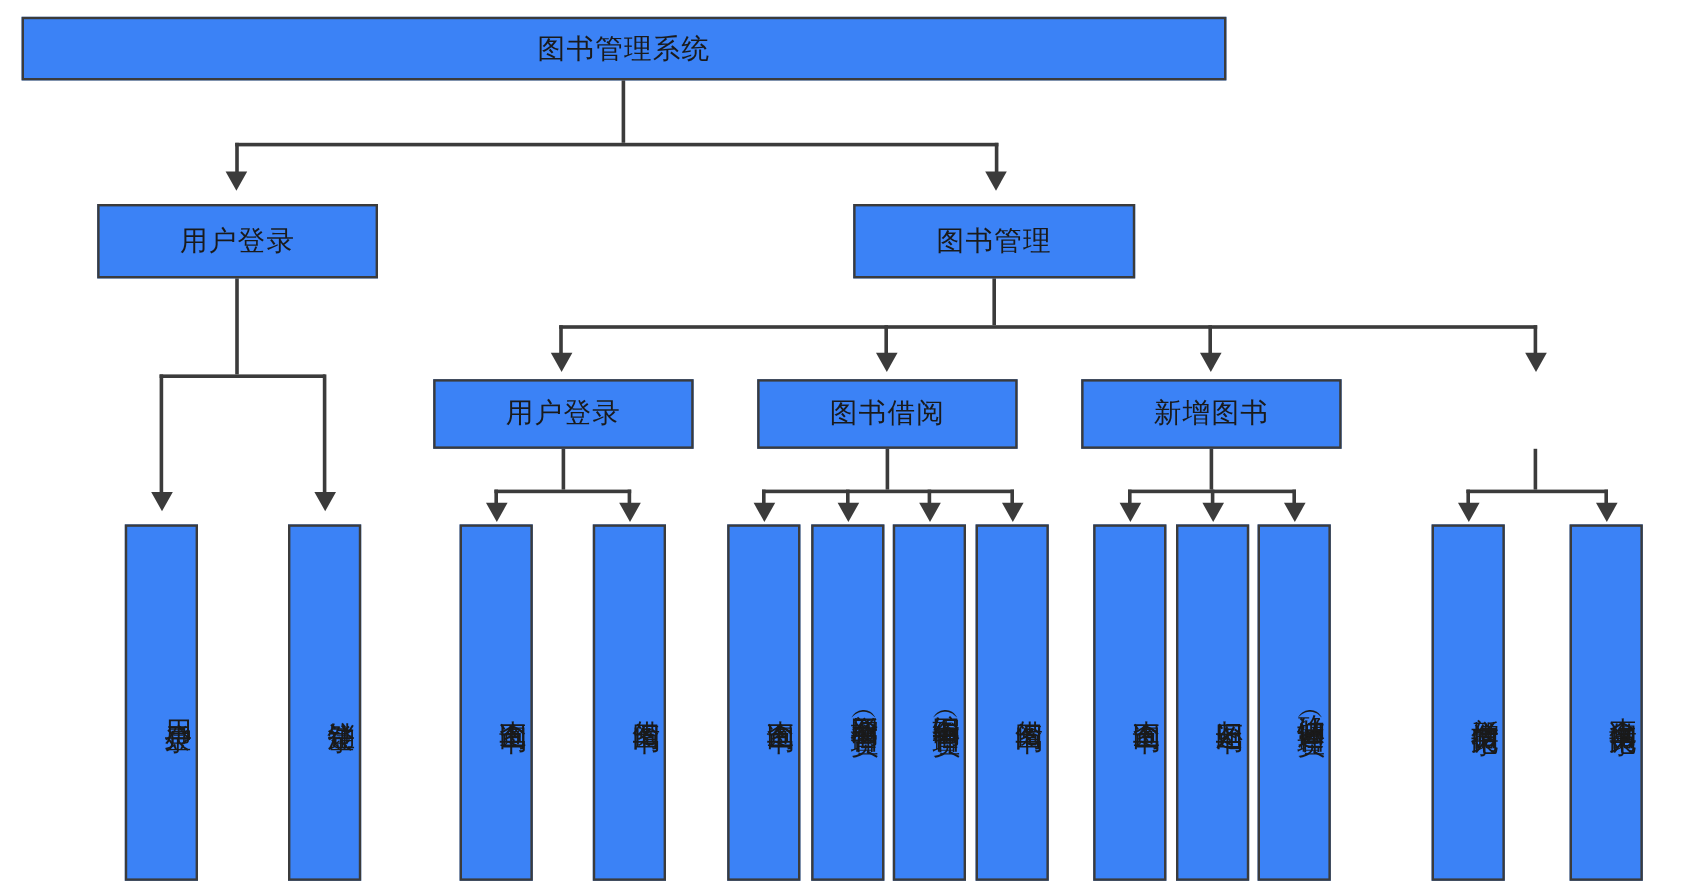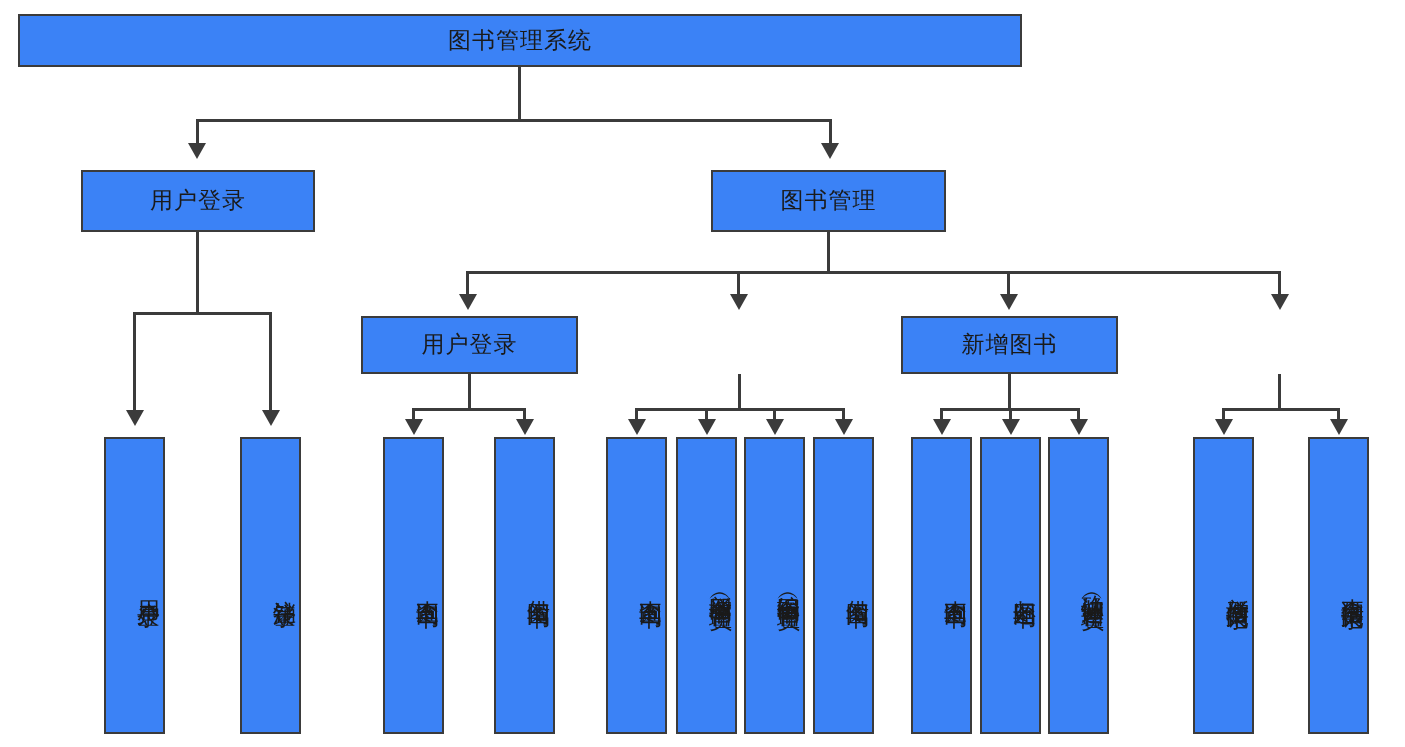--- a/index.html
+++ b/index.html
@@ -120,20 +120,23 @@
   <div class="arrow" style="left:730px;top:294px;"></div>
 
   <div class="vline" style="left:1007px;top:271px;width:3px;height:25px;"></div>
   <div class="arrow" style="left:1000px;top:294px;"></div>
 
   <div class="vline" style="left:1278px;top:271px;width:3px;height:25px;"></div>
   <div class="arrow" style="left:1271px;top:294px;"></div>
 
   <div class="node h-text" style="left:361px;top:316px;width:217px;height:58px;">
     <span>用户登录</span>
+  </div>
+  <div class="node h-text" style="left:631px;top:316px;width:217px;height:58px;">
+    <span>图书借阅</span>
   </div>
   <div class="node h-text" style="left:901px;top:316px;width:217px;height:58px;">
     <span>新增图书</span>
   </div>
 
   <div class="vline" style="left:468px;top:374px;width:3px;height:34px;"></div>
   <div class="hline" style="left:412px;top:408px;width:114px;height:3px;"></div>
   <div class="vline" style="left:412px;top:408px;width:3px;height:13px;"></div>
   <div class="arrow" style="left:405px;top:419px;"></div>
   <div class="vline" style="left:523px;top:408px;width:3px;height:13px;"></div>

